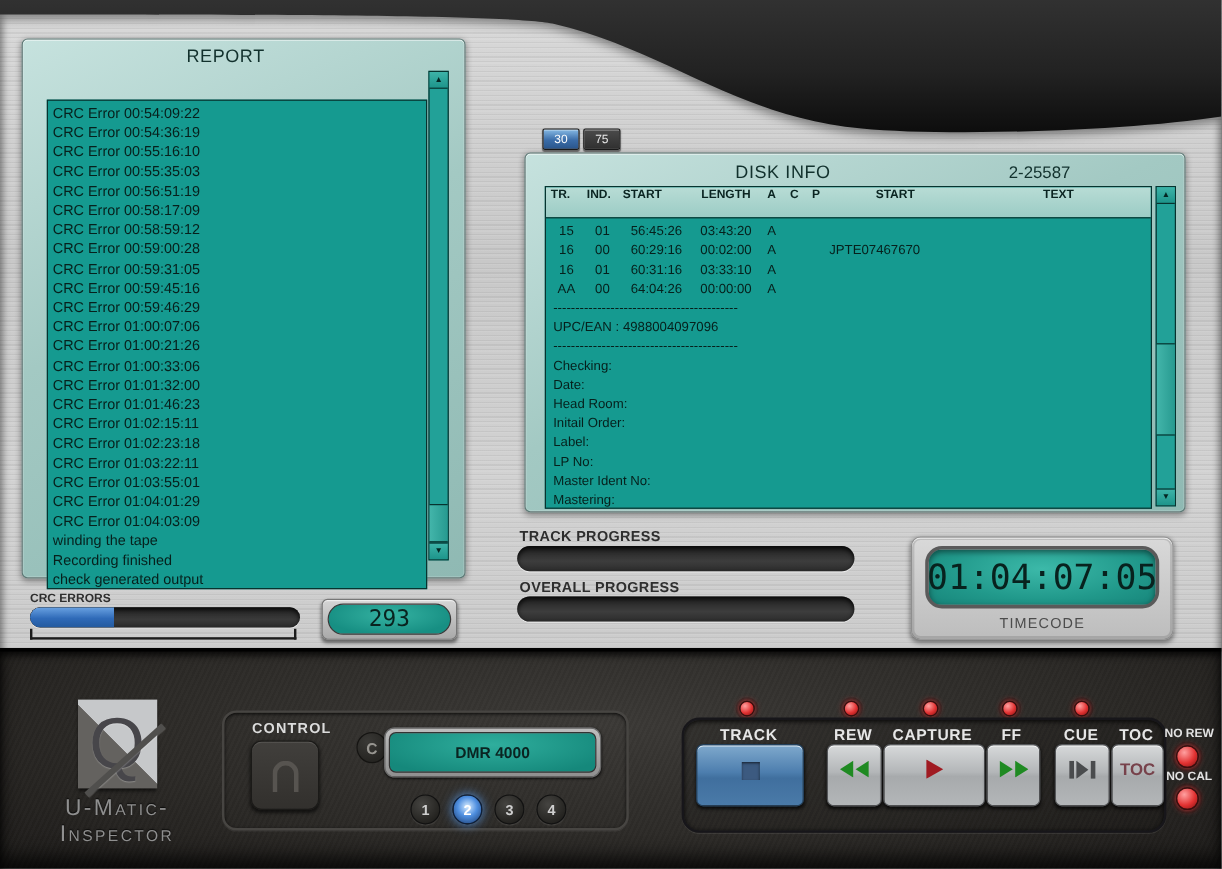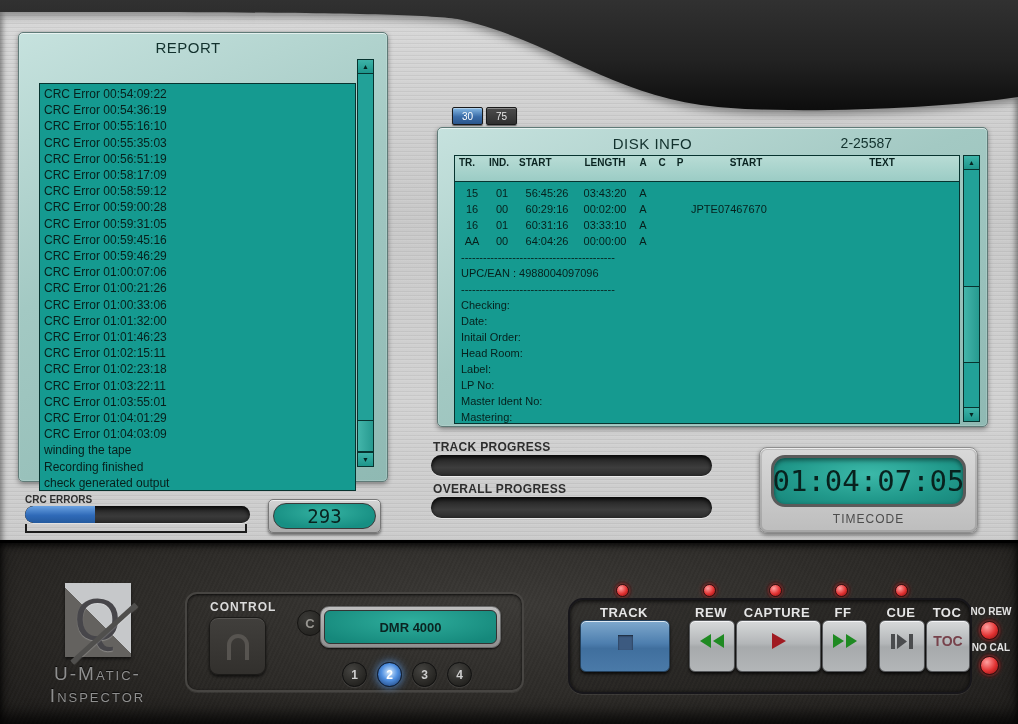--- a/index.html
+++ b/index.html
@@ -267,22 +267,22 @@
             <span></span>
             <span></span>
             <span class="lal"></span>
             <span class="lal"></span>
         </div>
         <div class="disk-line">------------------------------------------</div>
         <div class="disk-line">UPC/EAN : 4988004097096</div>
         <div class="disk-line">------------------------------------------</div>
         <div class="disk-line">Checking:</div>
         <div class="disk-line">Date:</div>
+        <div class="disk-line">Head Room:</div>
         <div class="disk-line">Initail Order:</div>
-        <div class="disk-line">Head Room:</div>
         <div class="disk-line">Label:</div>
         <div class="disk-line">LP No:</div>
         <div class="disk-line">Master Ident No:</div>
         <div class="disk-line">Mastering:</div>
       </div>
     </div>
     <div id="disk-scroll" class="vscroll">
       <div class="sbtn">▲</div>
       <div class="sthumb" style="top:130px;height:75px;"></div>
       <div class="sbtn bottom">▼</div>

